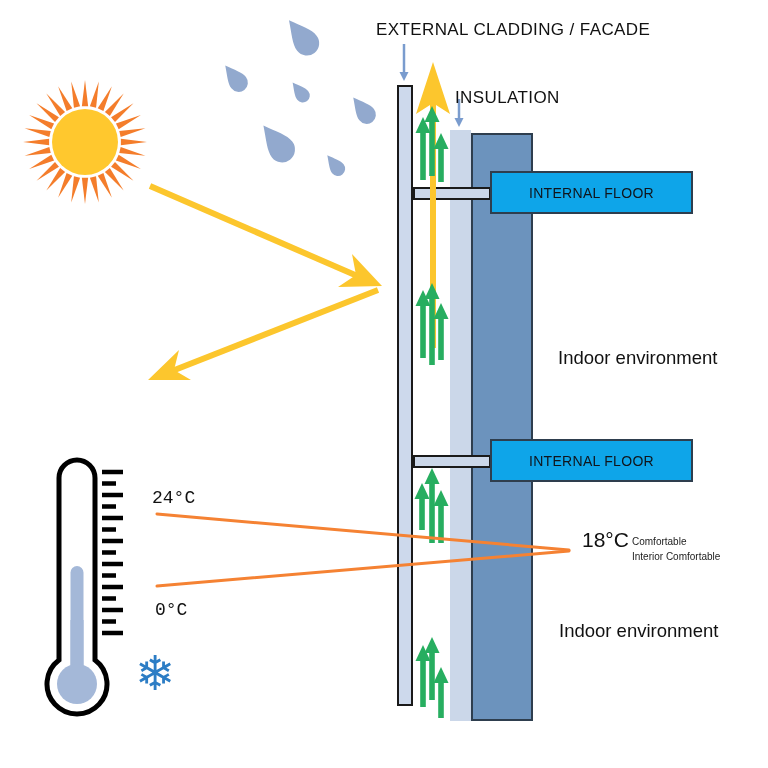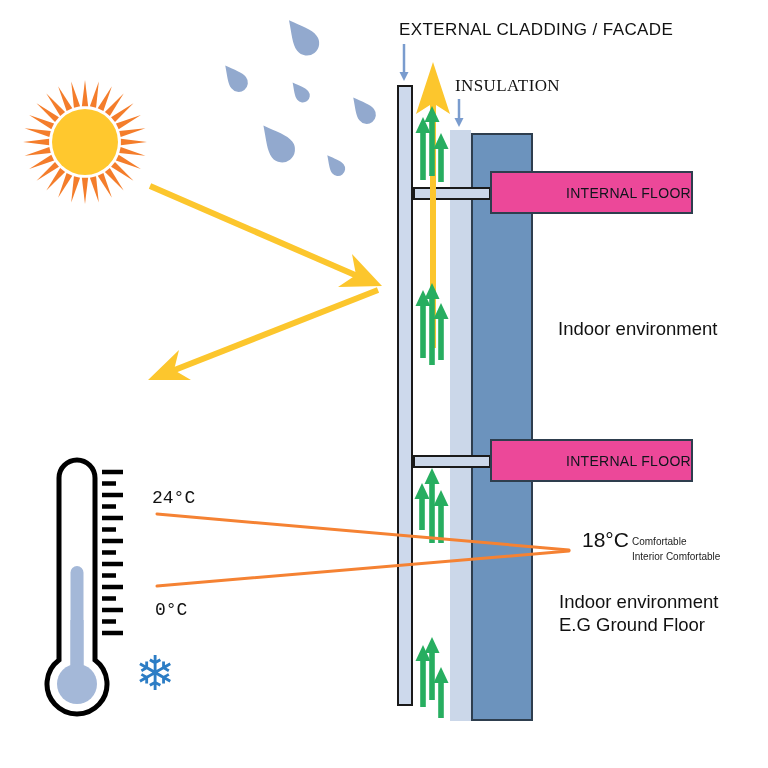--- a/index.html
+++ b/index.html
@@ -3,27 +3,27 @@
 <meta charset="utf-8">
 <style>
   html,body{margin:0;padding:0;background:#fff;}
   #stage{position:relative;width:768px;height:768px;background:#ffffff;overflow:hidden;
          font-family:"Liberation Sans", sans-serif;color:#111;}
   .struct{position:absolute;box-sizing:border-box;}
   .cladding{left:397px;top:85px;width:16px;height:621px;background:#CDD9EC;border:2px solid #1a1a1a;z-index:1;}
   .insulation{left:450px;top:130px;width:21px;height:591px;background:#CBD7E9;z-index:1;}
   .wall{left:471px;top:133px;width:62px;height:588px;background:#6C93BD;border:2px solid #2E3E4E;z-index:1;}
   .bracket{left:413px;width:78px;height:13px;background:#CBD7E9;border:2px solid #1a1a1a;z-index:2;}
-  .floorbox{left:490px;width:203px;height:43px;background:#ec4899;border:2px solid #2E3E4E;z-index:3;
-            display:flex;align-items:center;justify-content:flex-end;}
+  .floorbox{left:490px;width:203px;height:43px;background:#0ea5e9;border:2px solid #2E3E4E;z-index:3;
+            display:flex;align-items:center;justify-content:center;}
   .floorlabel{font-size:14px;color:#10151c;letter-spacing:0.3px;}
   #decor{position:absolute;left:0;top:0;z-index:4;}
   .lbl{position:absolute;z-index:5;white-space:nowrap;}
   .title{font-size:17px;letter-spacing:0.4px;}
-  .envlbl{font-size:18.5px;line-height:23px;}
+  .envlbl{font-size:18.5px;line-height:23px;margin-top:29px;}
   .templbl{font-size:18px;font-family:Liberation Mono, monospace;}
   .temp18{font-size:21px;}
   .comfort{font-size:10px;line-height:15px;color:#1c1c1c;}
   .snow{font-size:48px;line-height:48px;color:#2C7DC5;z-index:5;}
 </style>
 </head>
 <body>
 
 <div id="stage">
 
@@ -140,29 +140,28 @@
         <line x1="102" y1="610" x2="123" y2="610" stroke="#000" stroke-width="4.5"></line>
         <line x1="102" y1="621.5" x2="116" y2="621.5" stroke="#000" stroke-width="4.5"></line>
         <line x1="102" y1="633" x2="123" y2="633" stroke="#000" stroke-width="4.5"></line>
       </g>
       <g>
         <line x1="157" y1="514" x2="569" y2="550" stroke="#F58233" stroke-width="3" stroke-linecap="round"></line>
         <line x1="157" y1="586" x2="569" y2="551" stroke="#F58233" stroke-width="3" stroke-linecap="round"></line>
       </g>
     </svg>
 
-  <div class="lbl title" style="left:399px;top:20px;">EXTERNAL CLADDING / FACADE</div>
-  <div class="lbl title" style="left:455px;top:76px;font-family:Liberation Serif, serif;">INSULATION</div>
+  <div class="lbl title" style="left:376px;top:20px;">EXTERNAL CLADDING / FACADE</div>
+  <div class="lbl title" style="left:455px;top:88px;">INSULATION</div>
 
   <div class="lbl envlbl" style="left:558px;top:317px;">
     <div>Indoor environment</div>
   </div>
   <div class="lbl envlbl" style="left:559px;top:590px;">
     <div>Indoor environment</div>
-    <div>E.G Ground Floor</div>
   </div>
 
   <div class="lbl templbl" style="left:152px;top:488px;">24°C</div>
   <div class="lbl templbl" style="left:155px;top:600px;">0°C</div>
   <div class="lbl temp18" style="left:582px;top:528px;">18°C</div>
   <div class="lbl comfort" style="left:632px;top:534px;">
     <div>Comfortable</div>
     <div>Interior Comfortable</div>
   </div>
 

